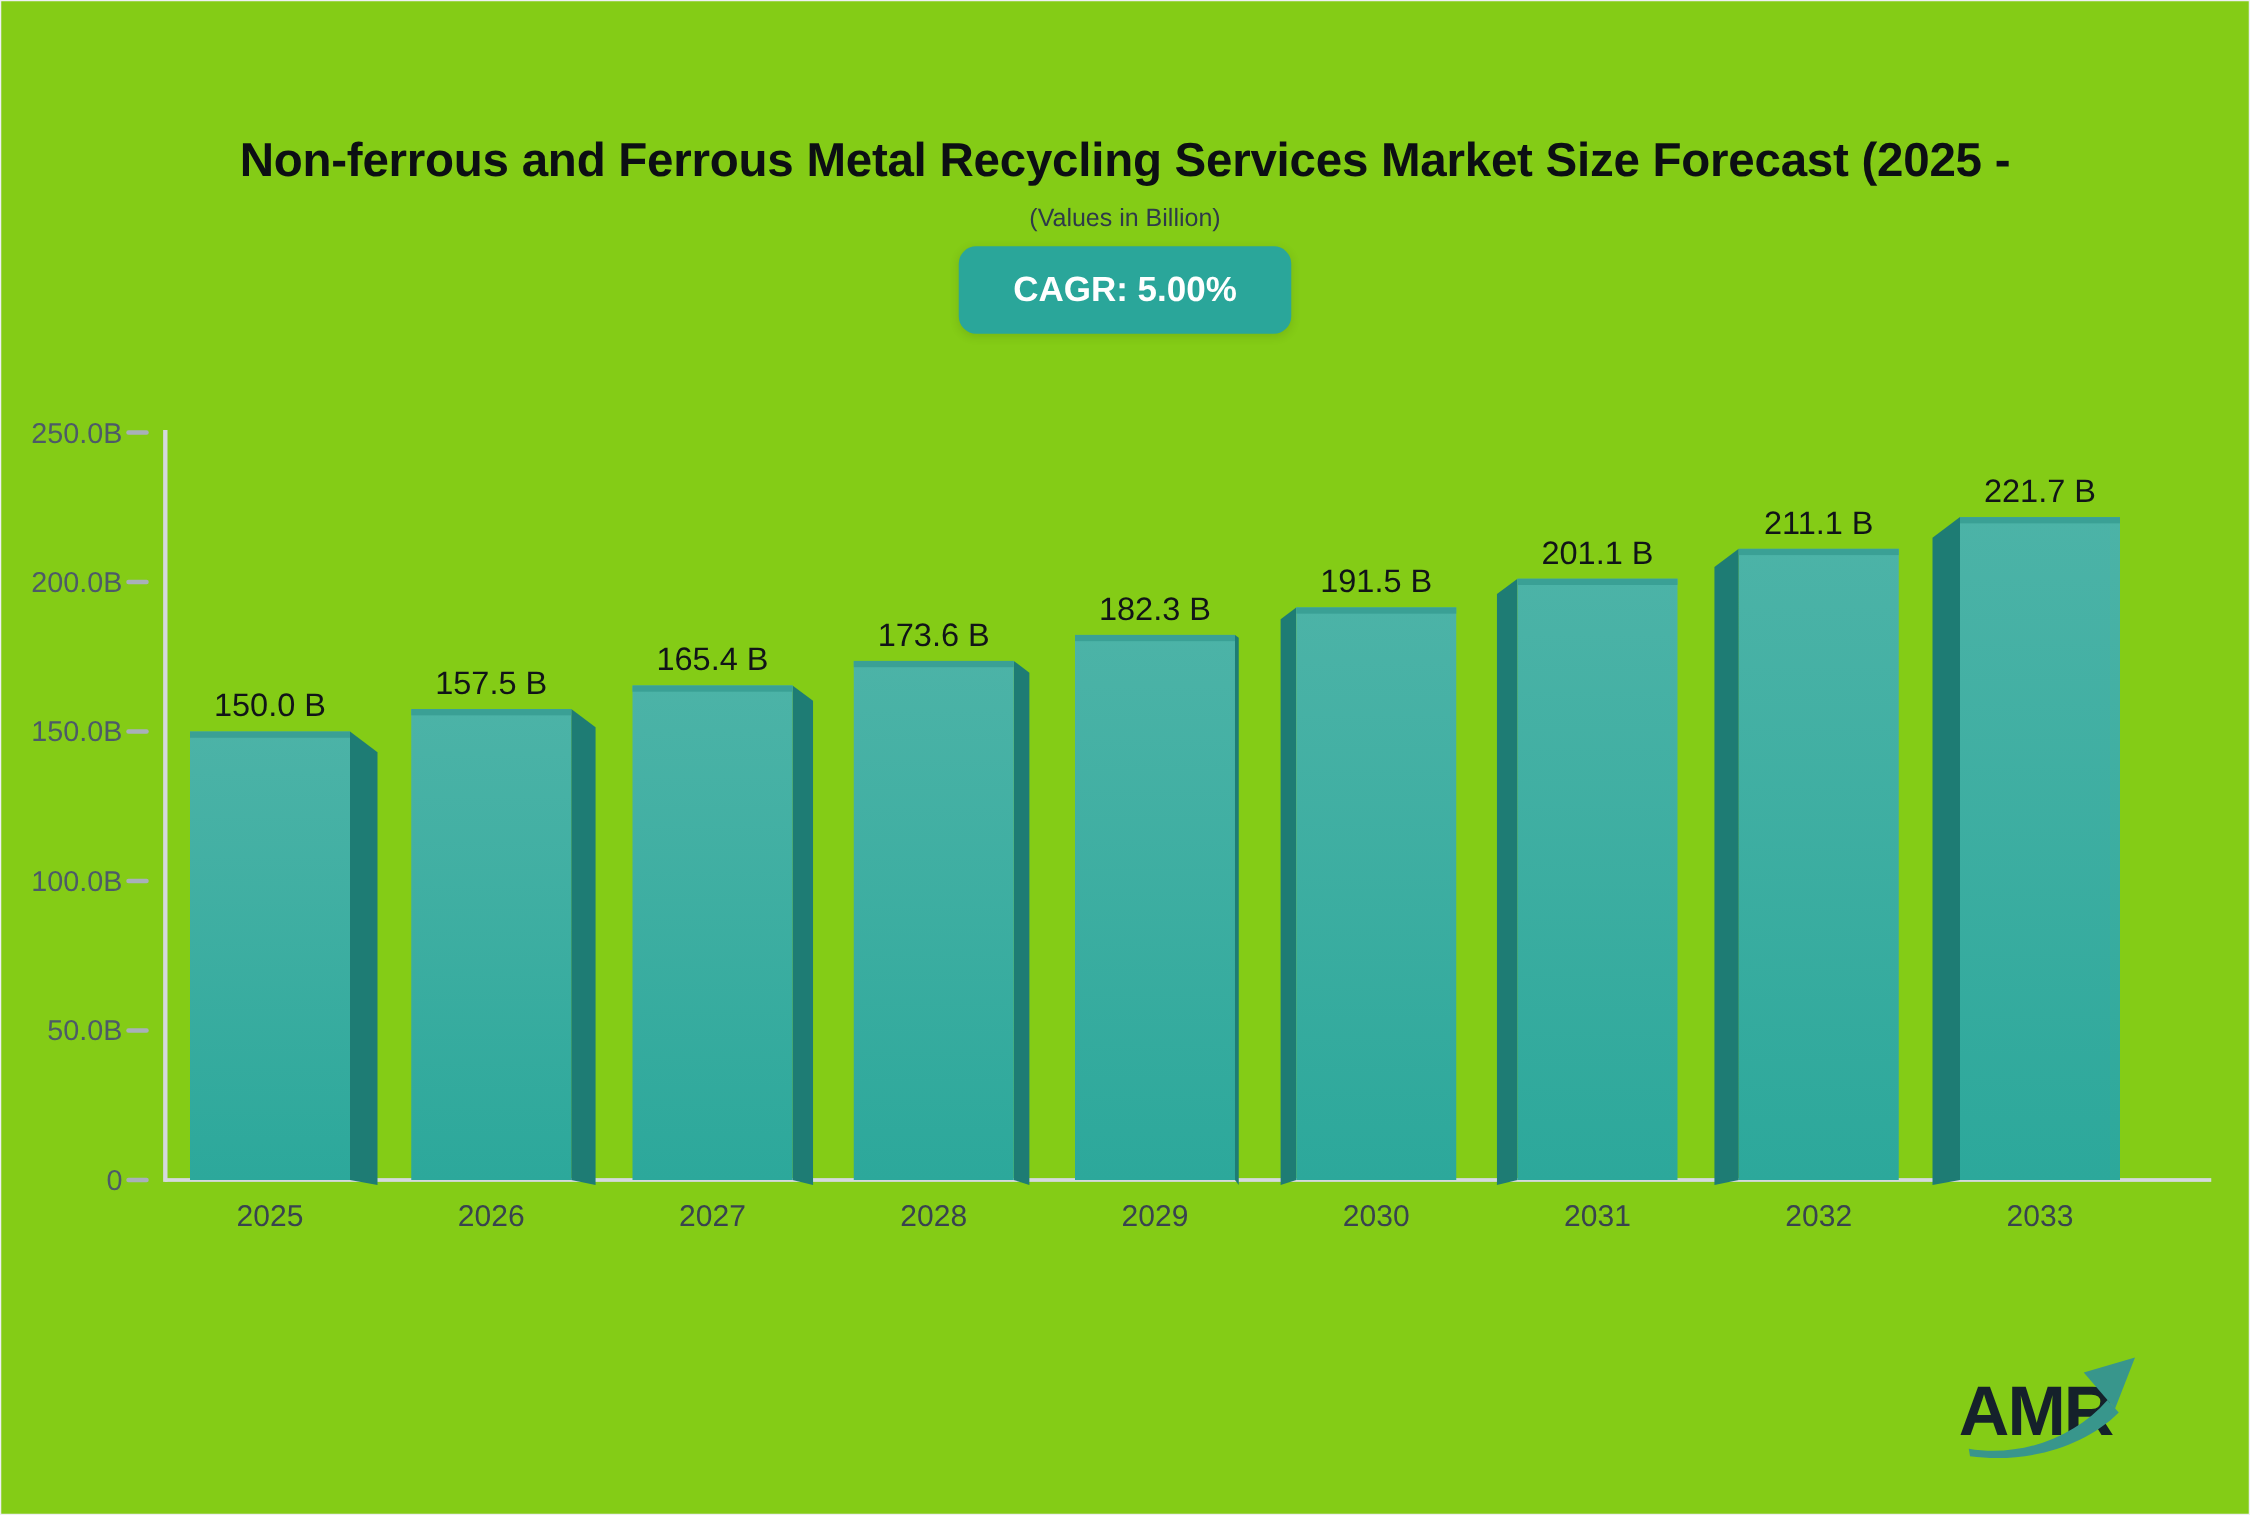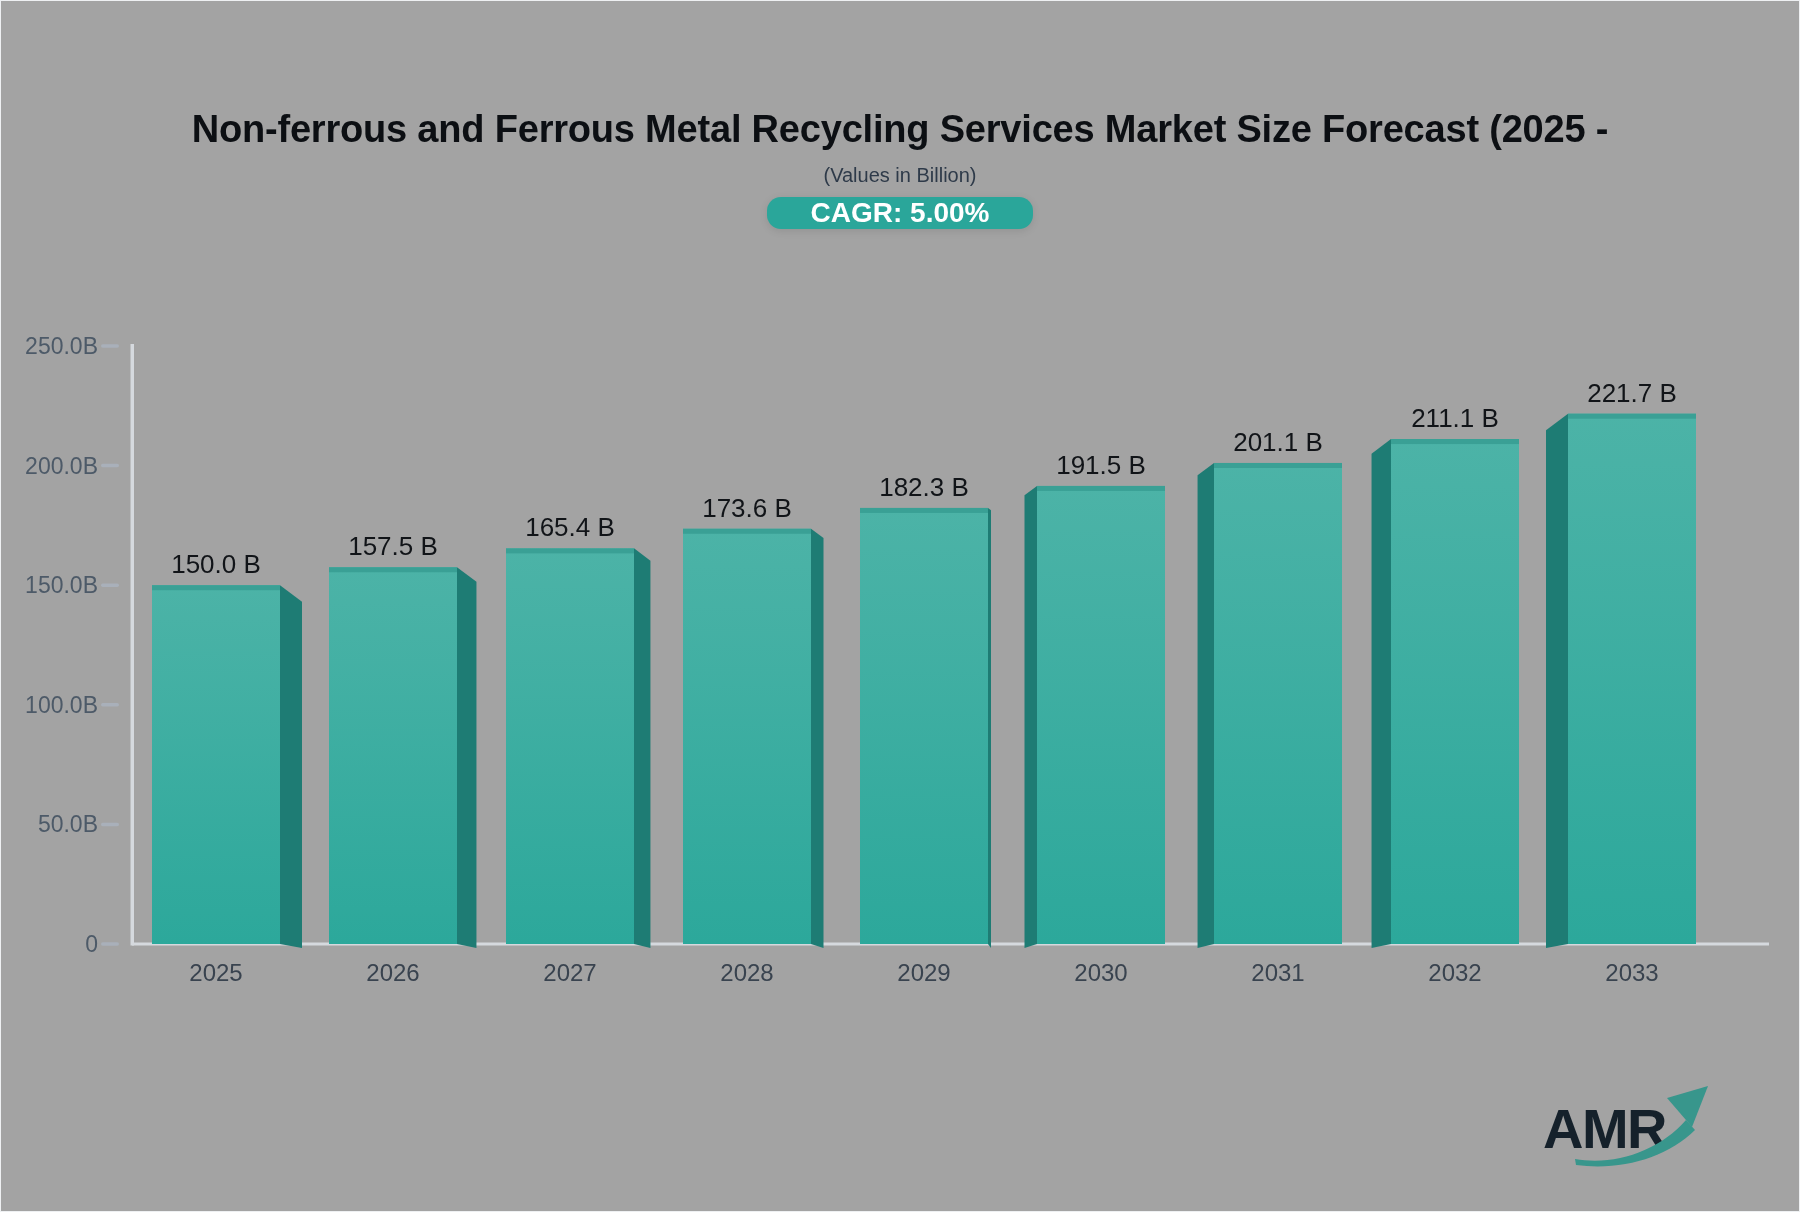--- a/index.html
+++ b/index.html
@@ -1,19 +1,19 @@
 <!DOCTYPE html>
 <html><head>
 <meta charset="utf-8">
 <style>
   html,body{margin:0;padding:0;background:#ffffff;}
   .frame{
     position:relative;
     width:1800px;height:1212px;
-    background:#a3a3a3;
+    background:#84cc16;
     box-sizing:border-box;
     border:1px solid #eef0f2;
     font-family:"Liberation Sans", sans-serif;
     overflow:hidden;
   }
   .header{
     position:absolute;
     top:100px;left:0;
     width:100%;
     text-align:center;
@@ -27,21 +27,21 @@
   }
   .subtitle{
     margin-top:6px;
     font-size:20px;
     font-weight:400;
     color:#2e3a49;
   }
   .badge{
     display:inline-block;
     margin-top:10px;
-    padding:0 44px;
+    padding:19px 44px;
     border-radius:14px;
     font-size:28px;
     font-weight:700;
     color:#ffffff;
     box-shadow:0 2px 8px rgba(0,0,0,0.10);
   }
   .chart-area{
     position:absolute;
     left:0;top:300px;
     width:1800px;height:760px;
@@ -162,20 +162,20 @@
           <polygon points="1567,112.69360000000006 1545,129.19360000000006 1545,647 1567,643" fill="#1E7C74"></polygon>
           <rect x="1567" y="112.69360000000006" width="128" height="530.3063999999999" fill="url(#barGrad)"></rect>
           <rect x="1567" y="112.69360000000006" width="128" height="5" fill="#3AA095"></rect>
           <text x="1631" y="100.69360000000006" text-anchor="middle" font-size="26" font-weight="500" fill="#111418">221.7 B</text>
         </g>
         <text x="1631" y="680" text-anchor="middle" font-size="24" font-weight="500" fill="#39434F">2033</text>
       </svg>
   </div>
 
   <div class="logo">
-    <span class="logo-text" style="color: rgb(21, 33, 43);">AMR</span>
+    <span class="logo-text" style="color: rgb(21, 33, 43); margin-left: 24px;">AMR</span>
     <svg class="logo-arrow" viewBox="0 0 150 90">
       <path class="arrow-swoosh" d="M 8 78 C 48 85, 92 70, 119 39 L 128 49 C 100 77, 54 90, 9 84 Z" fill="#38968C"></path>
       <path class="arrow-head" d="M 100 17 L 141 5 L 125 46 Z" fill="#38968C"></path>
     </svg>
   </div>
 
 </div>
 
 </body></html>

